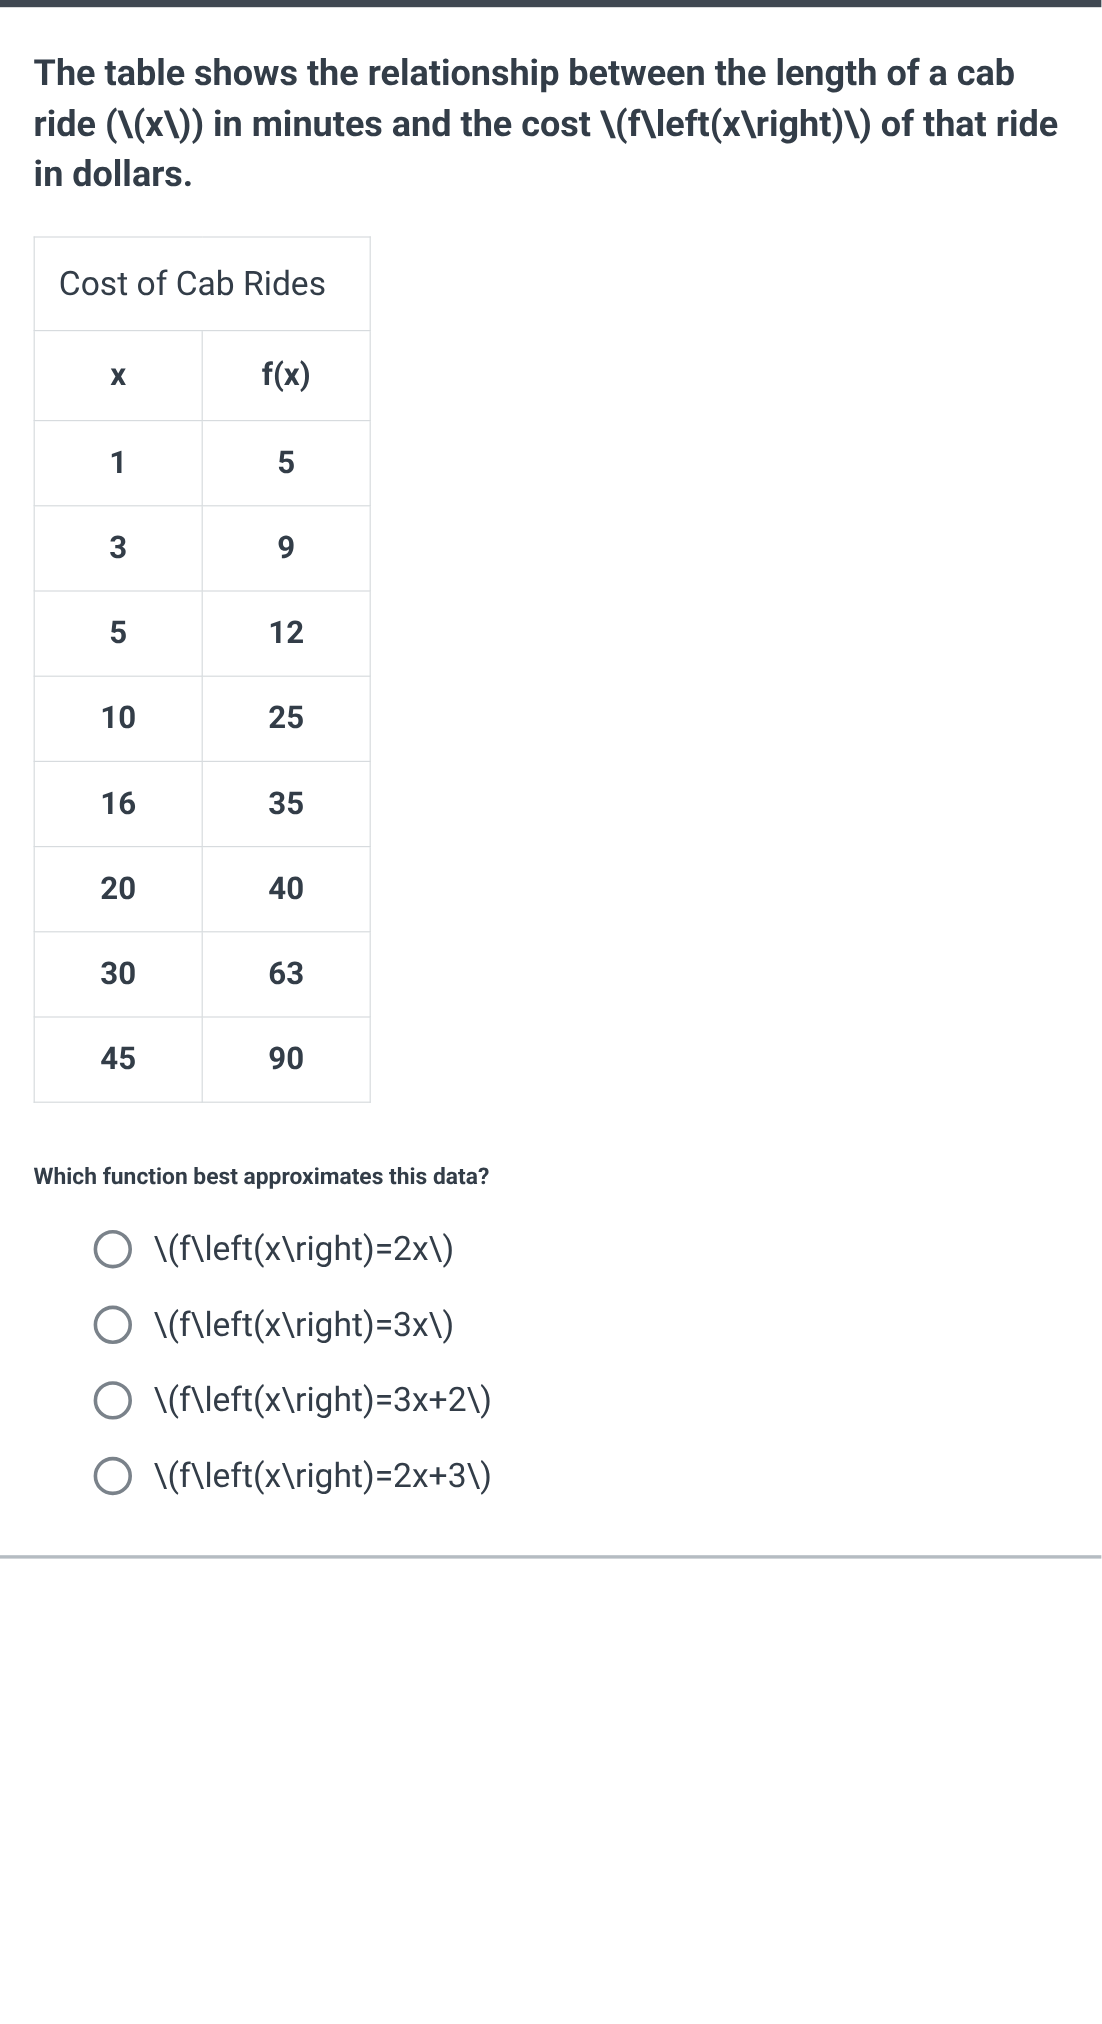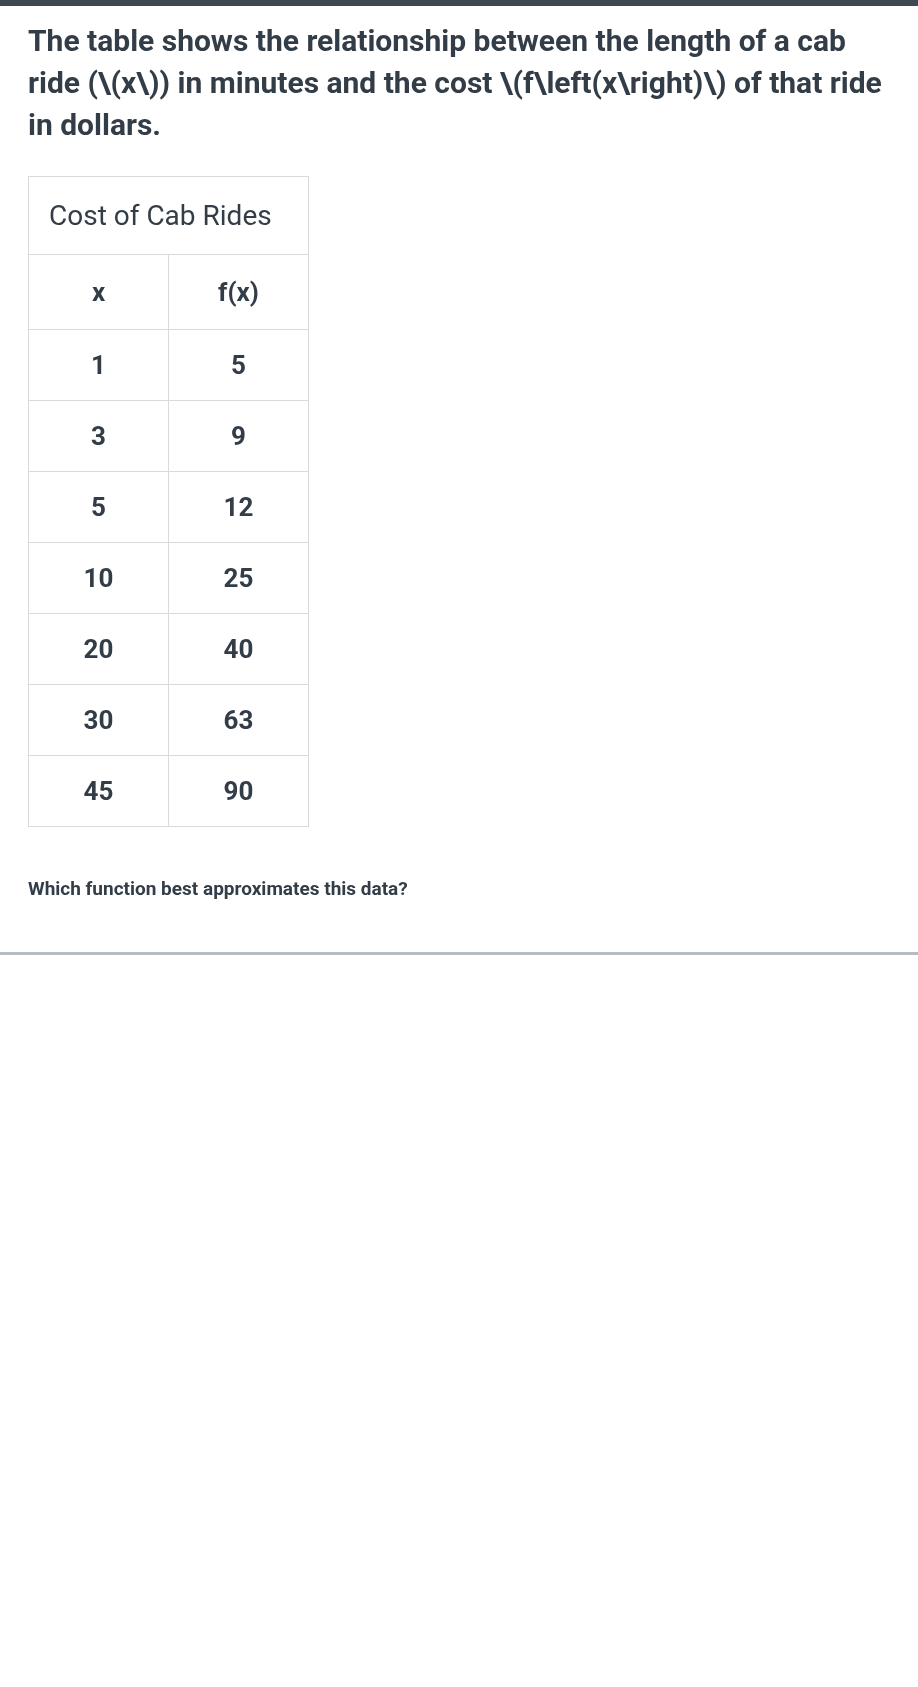--- a/index.html
+++ b/index.html
@@ -8,21 +8,21 @@
     background: #fff;
     color: #333d48;
     width: 918px;
   }
   .top-border {
     height: 6px;
     background: #404852;
     width: 100%;
   }
   .content {
-    padding: 14px 28px 20px 28px;
+    padding: 35px 28px 20px 28px;
   }
   .question-text {
     font-size: 30px;
     font-weight: 700;
     color: #333d48;
     line-height: 1.4;
     margin-bottom: 30px;
   }
   .data-table {
     border-collapse: collapse;
@@ -115,32 +115,54 @@
     </tr>
     <tr>
       <td>5</td>
       <td>12</td>
     </tr>
     <tr>
       <td>10</td>
       <td>25</td>
     </tr>
     <tr>
+      <td>16</td>
+      <td>35</td>
+    </tr>
+    <tr>
       <td>20</td>
       <td>40</td>
     </tr>
     <tr>
       <td>30</td>
       <td>63</td>
     </tr>
     <tr>
       <td>45</td>
       <td>90</td>
     </tr>
   </tbody>
     </table>
 
   <p class="sub-question">Which function best approximates this data?</p>
 
+  <div class="options">
+    <div class="option">
+      <div class="radio"></div>
+      <span class="option-label">\(f\left(x\right)=2x\)</span>
+    </div>
+    <div class="option">
+      <div class="radio"></div>
+      <span class="option-label">\(f\left(x\right)=3x\)</span>
+    </div>
+    <div class="option">
+      <div class="radio"></div>
+      <span class="option-label">\(f\left(x\right)=3x+2\)</span>
+    </div>
+    <div class="option">
+      <div class="radio"></div>
+      <span class="option-label">\(f\left(x\right)=2x+3\)</span>
+    </div>
+  </div>
 
 </div>
 
 <div class="bottom-border"></div>
 
 </body></html>

